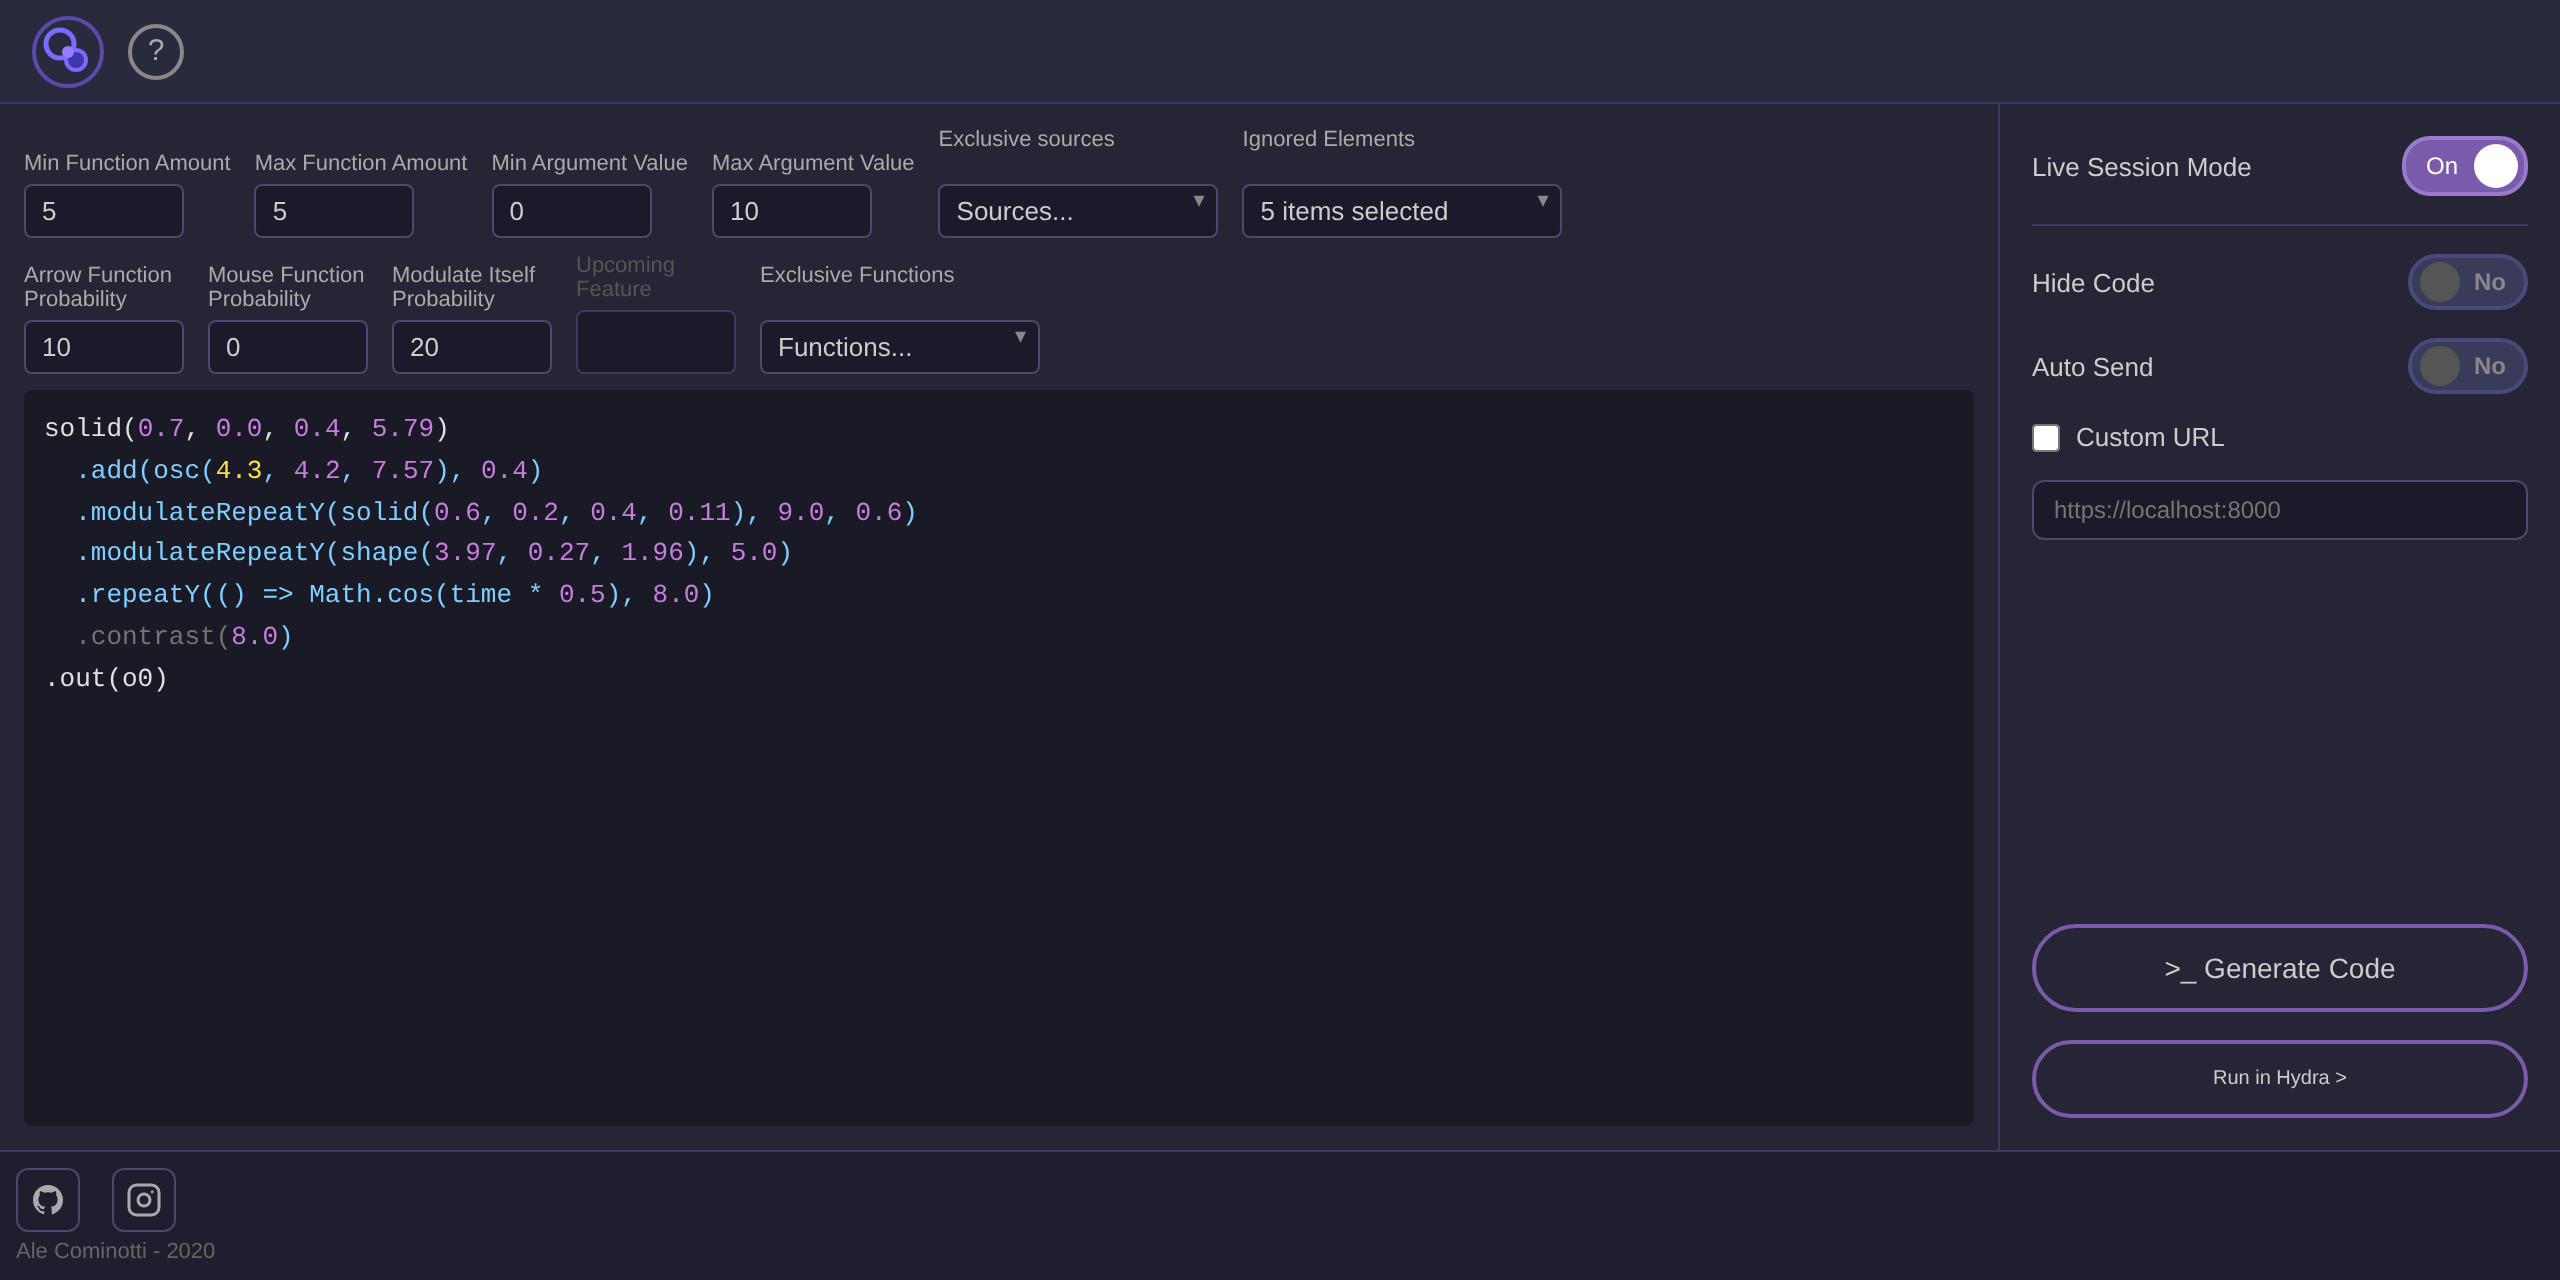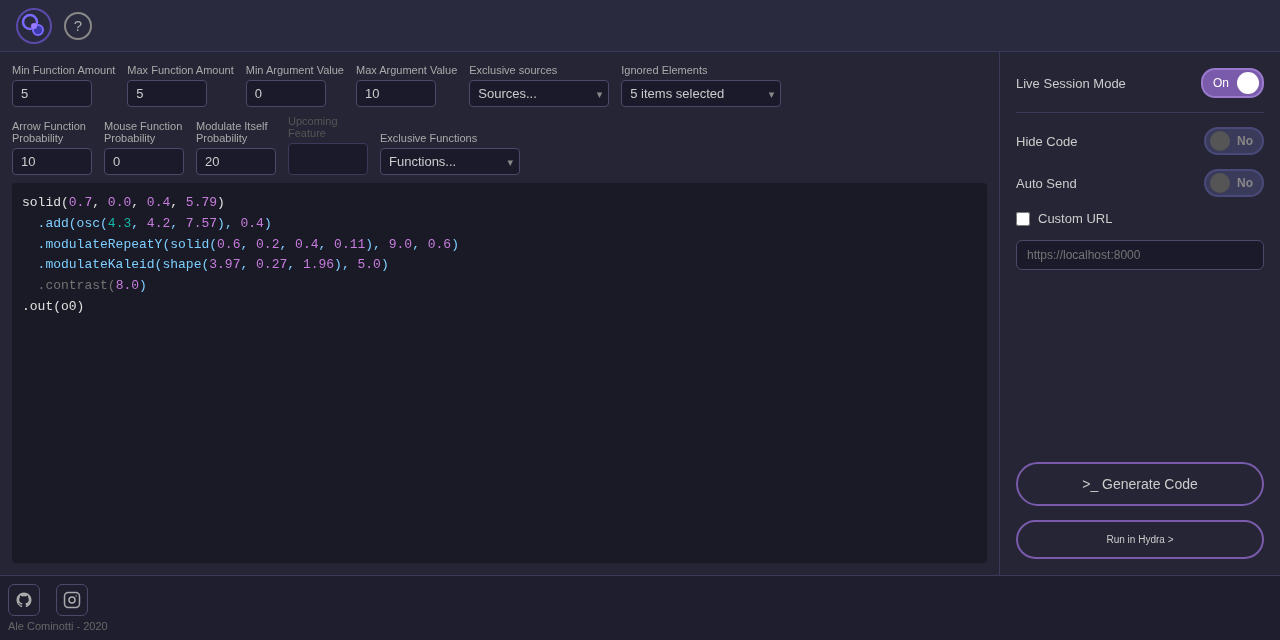--- a/index.html
+++ b/index.html
@@ -101,20 +101,21 @@
       background: #1a1a2a;
       border: 1px solid #4a4a6a;
       border-radius: 4px;
       color: #ccc;
       padding: 5px 8px;
       font-size: 13px;
       appearance: none;
       -webkit-appearance: none;
       padding-right: 24px;
       cursor: pointer;
+      margin-top: 12px;
     }
     .select-wrapper {
       position: relative;
       display: inline-block;
     }
     .select-wrapper::after {
       content: '▾';
       position: absolute;
       right: 7px;
       top: 50%;
@@ -395,23 +396,24 @@
             <option>mult</option>
             <option>blend</option>
             <option>diff</option>
           </select>
         </div>
       </div>
     </div>
 
     <div class="code-area">
       <div class="code-line"><span style="color:#e0e0e0">solid(</span><span style="color:#c77dde">0.7</span><span style="color:#e0e0e0">, </span><span style="color:#c77dde">0.0</span><span style="color:#e0e0e0">, </span><span style="color:#c77dde">0.4</span><span style="color:#e0e0e0">, </span><span style="color:#c77dde">5.79</span><span style="color:#e0e0e0">)</span></div>
-      <div class="code-line"><span style="color:#7ecfff">  .add(osc(</span><span style="color:#14b8a6">4.3</span><span style="color:#7ecfff">, </span><span style="color:#c77dde">4.2</span><span style="color:#7ecfff">, </span><span style="color:#c77dde">7.57</span><span style="color:#7ecfff">), </span><span style="color:#c77dde">0.4</span><span style="color:#7ecfff">)</span></div>
+      <div class="code-line"><span style="color:#7ecfff">  .add(osc(</span><span style="color:#fde047">4.3</span><span style="color:#7ecfff">, </span><span style="color:#c77dde">4.2</span><span style="color:#7ecfff">, </span><span style="color:#c77dde">7.57</span><span style="color:#7ecfff">), </span><span style="color:#c77dde">0.4</span><span style="color:#7ecfff">)</span></div>
       <div class="code-line"><span style="color:#7ecfff">  .modulateRepeatY(solid(</span><span style="color:#c77dde">0.6</span><span style="color:#7ecfff">, </span><span style="color:#c77dde">0.2</span><span style="color:#7ecfff">, </span><span style="color:#c77dde">0.4</span><span style="color:#7ecfff">, </span><span style="color:#c77dde">0.11</span><span style="color:#7ecfff">), </span><span style="color:#c77dde">9.0</span><span style="color:#7ecfff">, </span><span style="color:#c77dde">0.6</span><span style="color:#7ecfff">)</span></div>
-      <div class="code-line"><span style="color:#7ecfff">  .modulateKaleid(shape(</span><span style="color:#c77dde">3.97</span><span style="color:#7ecfff">, </span><span style="color:#c77dde">0.27</span><span style="color:#7ecfff">, </span><span style="color:#c77dde">1.96</span><span style="color:#7ecfff">), </span><span style="color:#c77dde">5.0</span><span style="color:#7ecfff">)</span></div>
+      <div class="code-line"><span style="color:#7ecfff">  .modulateRepeatY(shape(</span><span style="color:#c77dde">3.97</span><span style="color:#7ecfff">, </span><span style="color:#c77dde">0.27</span><span style="color:#7ecfff">, </span><span style="color:#c77dde">1.96</span><span style="color:#7ecfff">), </span><span style="color:#c77dde">5.0</span><span style="color:#7ecfff">)</span></div>
+      <div class="code-line"><span style="color:#7ecfff">  .repeatY(() =&gt; Math.cos(time * </span><span style="color:#c77dde">0.5</span><span style="color:#7ecfff">), </span><span style="color:#c77dde">8.0</span><span style="color:#7ecfff">)</span></div>
       <div class="code-line"><span style="color:#737373">  .contrast(</span><span style="color:#c77dde">8.0</span><span style="color:#7ecfff">)</span></div>
       <div class="code-line"><span style="color:#e0e0e0">.out(o0)</span></div>
     </div>
 
   </div>
 
   <div class="right-panel">
 
     <div class="toggle-row">
       <span class="toggle-label">Live Session Mode</span>

